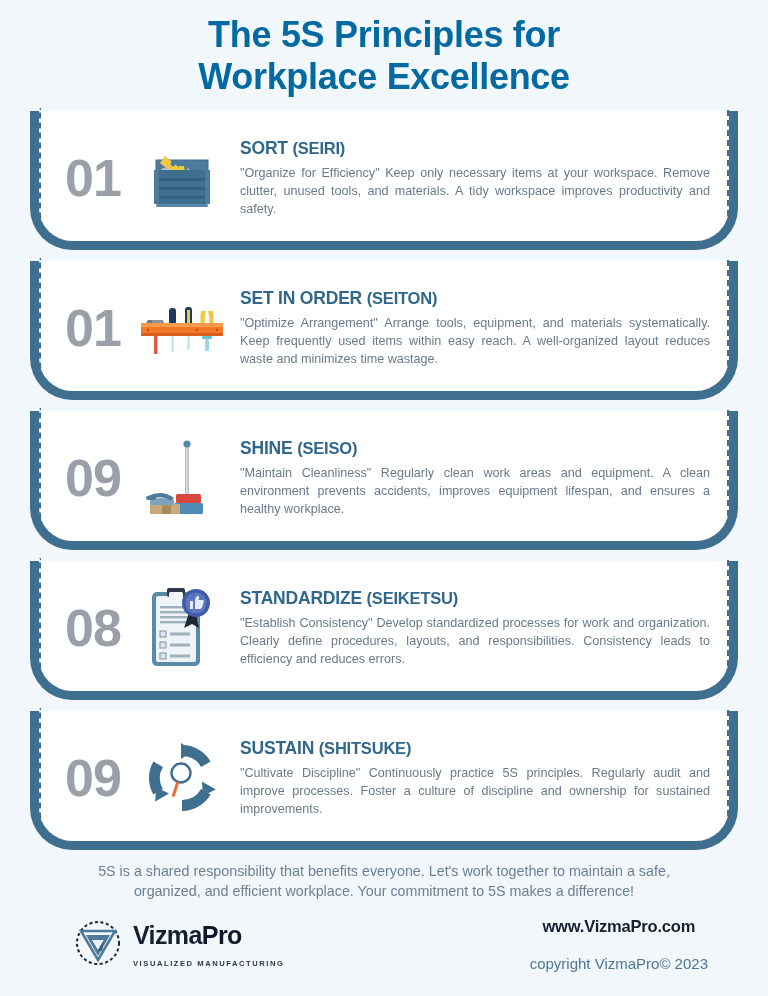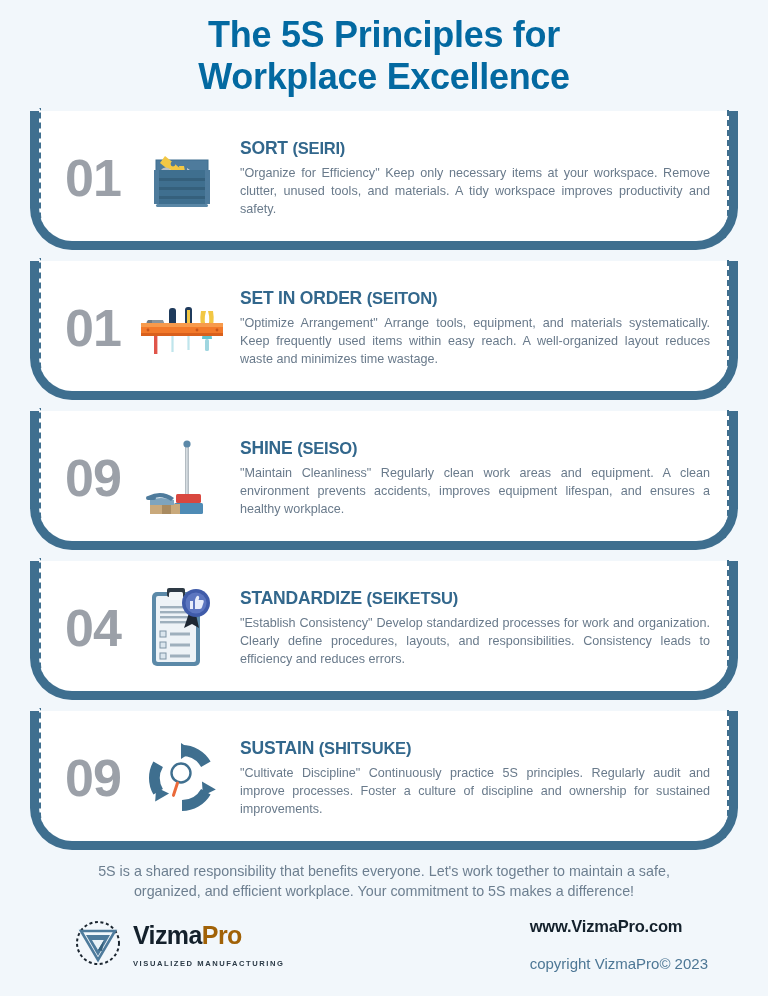--- a/index.html
+++ b/index.html
@@ -155,30 +155,30 @@
     align-items: center;
     gap: 9px;
   }
   .logo-text { line-height: 1; }
   .logo-word {
     font-size: 25px;
     font-weight: bold;
     letter-spacing: -0.6px;
     color: #14212c;
   }
-  .logo-word .pro { color: #a16207; margin-top: 7px; }
+  .logo-word .pro { color: #0f172a; margin-top: 7px; }
   .logo-tag {
     font-size: 7.6px;
     letter-spacing: 1.55px;
     color: #2b3a46;
     font-weight: bold;
     margin-top: 12px;
   }
 
-  .footer-right { text-align: left; }
+  .footer-right { text-align: center; }
   .footer-url {
     font-size: 16.5px;
     font-weight: bold;
     color: #14212c;
     letter-spacing: -0.2px;
   }
   .footer-copy {
     margin-top: 19px;
     font-size: 15px;
     color: #4d7795;
@@ -304,21 +304,21 @@
         <div class="card-body">"Maintain Cleanliness" Regularly clean work areas and equipment. A clean environment prevents accidents, improves equipment lifespan, and ensures a healthy workplace.</div>
       </div>
     </div>
   </div>
 
   <div class="card-wrap">
     <div class="card-inner"></div>
     <div class="card-u"></div>
     <div class="card-dash"></div>
     <div class="card-row">
-      <div class="card-number">04</div>
+      <div class="card-number">08</div>
       <div class="card-icon">
         <svg width="72" height="88" viewBox="0 0 72 88">
           <rect x="6" y="8" width="48" height="74" rx="5" fill="#5b89a8"></rect>
           <rect x="10" y="12" width="40" height="66" rx="2" fill="#eef3f7"></rect>
           <rect x="21" y="4" width="18" height="9" rx="2" fill="#2e3a45"></rect>
           <rect x="23" y="8" width="14" height="8" rx="1.5" fill="#f4f7f9"></rect>
           <g fill="#9fb0bd">
             <rect x="14" y="22" width="28" height="2.4"></rect>
             <rect x="14" y="27" width="32" height="2.4"></rect>
             <rect x="14" y="32" width="30" height="2.4"></rect>

